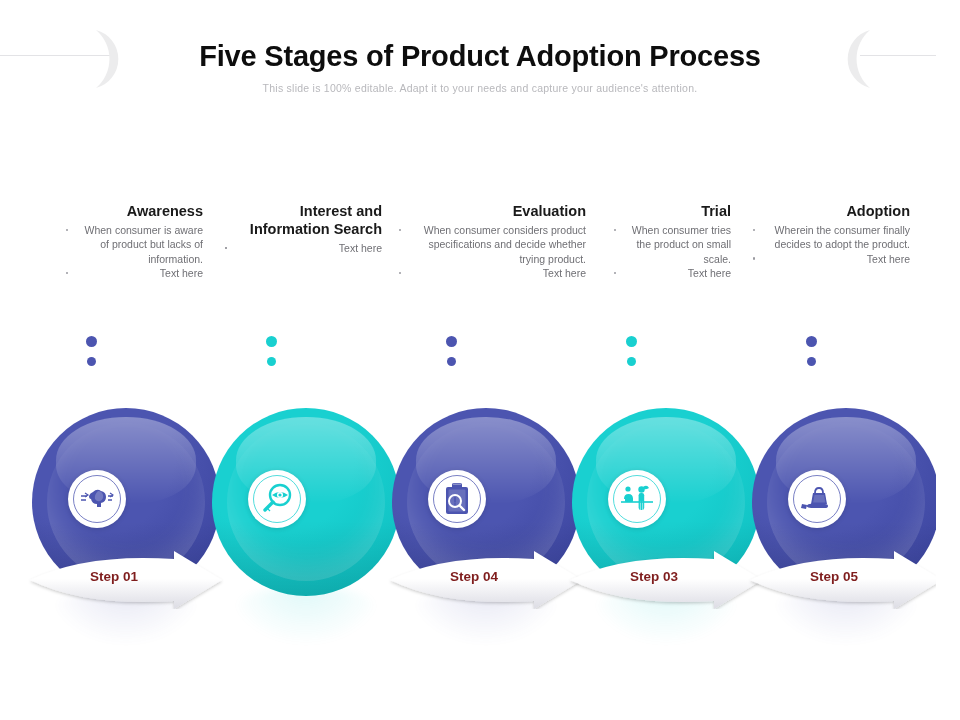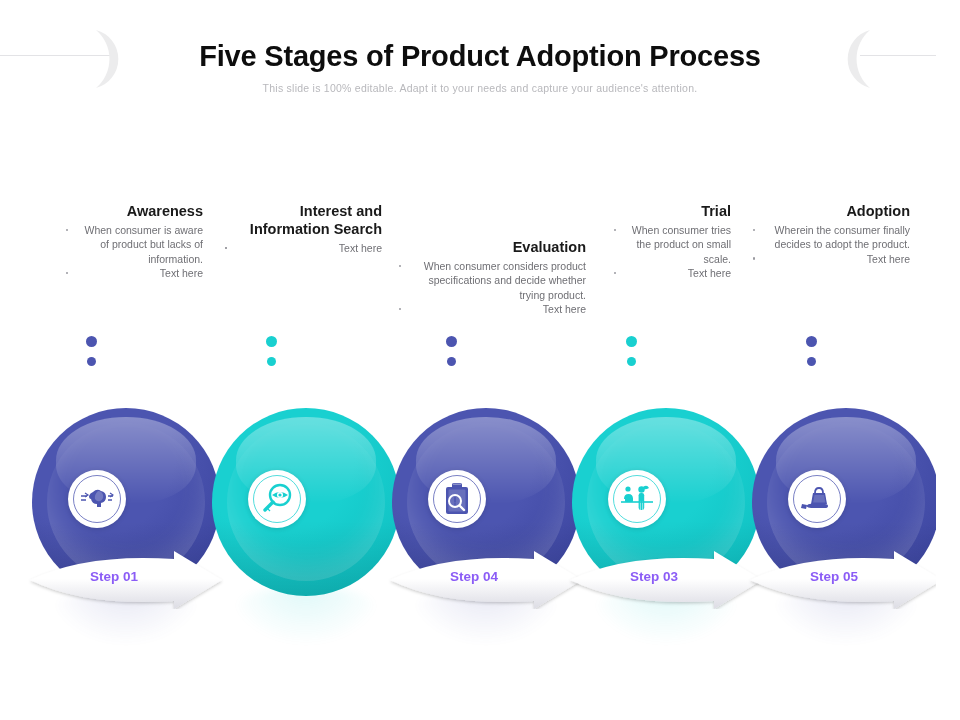--- a/index.html
+++ b/index.html
@@ -211,21 +211,21 @@
     z-index: 5;
   }
   .band .label {
     position: absolute;
     left: 0;
     top: 18px;
     width: 176px;
     text-align: center;
     font-size: 13.5px;
     font-weight: bold;
-    color: #8b5cf6;
+    color: #7f1d1d;
     z-index: 3;
     pointer-events: none;
   }
 </style>
 </head>
 <body>
 
 <div class="slide">
 
   <div class="deco-line left"></div>
@@ -254,21 +254,21 @@
         </ul>
       </div>
       <div class="col" style="left: 222px; width: 160px;">
         <div class="col-head">Interest and
 Information Search</div>
         <ul class="bullets">
           <li><span class="bdot"></span></li>
           <li><span class="bdot"></span><span>Text here</span></li>
         </ul>
       </div>
-      <div class="col" style="left: 396px; width: 190px; margin-top: 36px;">
+      <div class="col" style="left: 396px; width: 190px;">
         <div class="col-head">Evaluation</div>
         <ul class="bullets">
           <li><span class="bdot"></span><span>When consumer considers product specifications and decide whether trying product.</span></li>
           <li><span class="bdot"></span><span>Text here</span></li>
         </ul>
       </div>
       <div class="col" style="left: 611px; width: 120px;">
         <div class="col-head">Trial</div>
         <ul class="bullets">
           <li><span class="bdot"></span><span>When consumer tries the product on small scale.</span></li>

